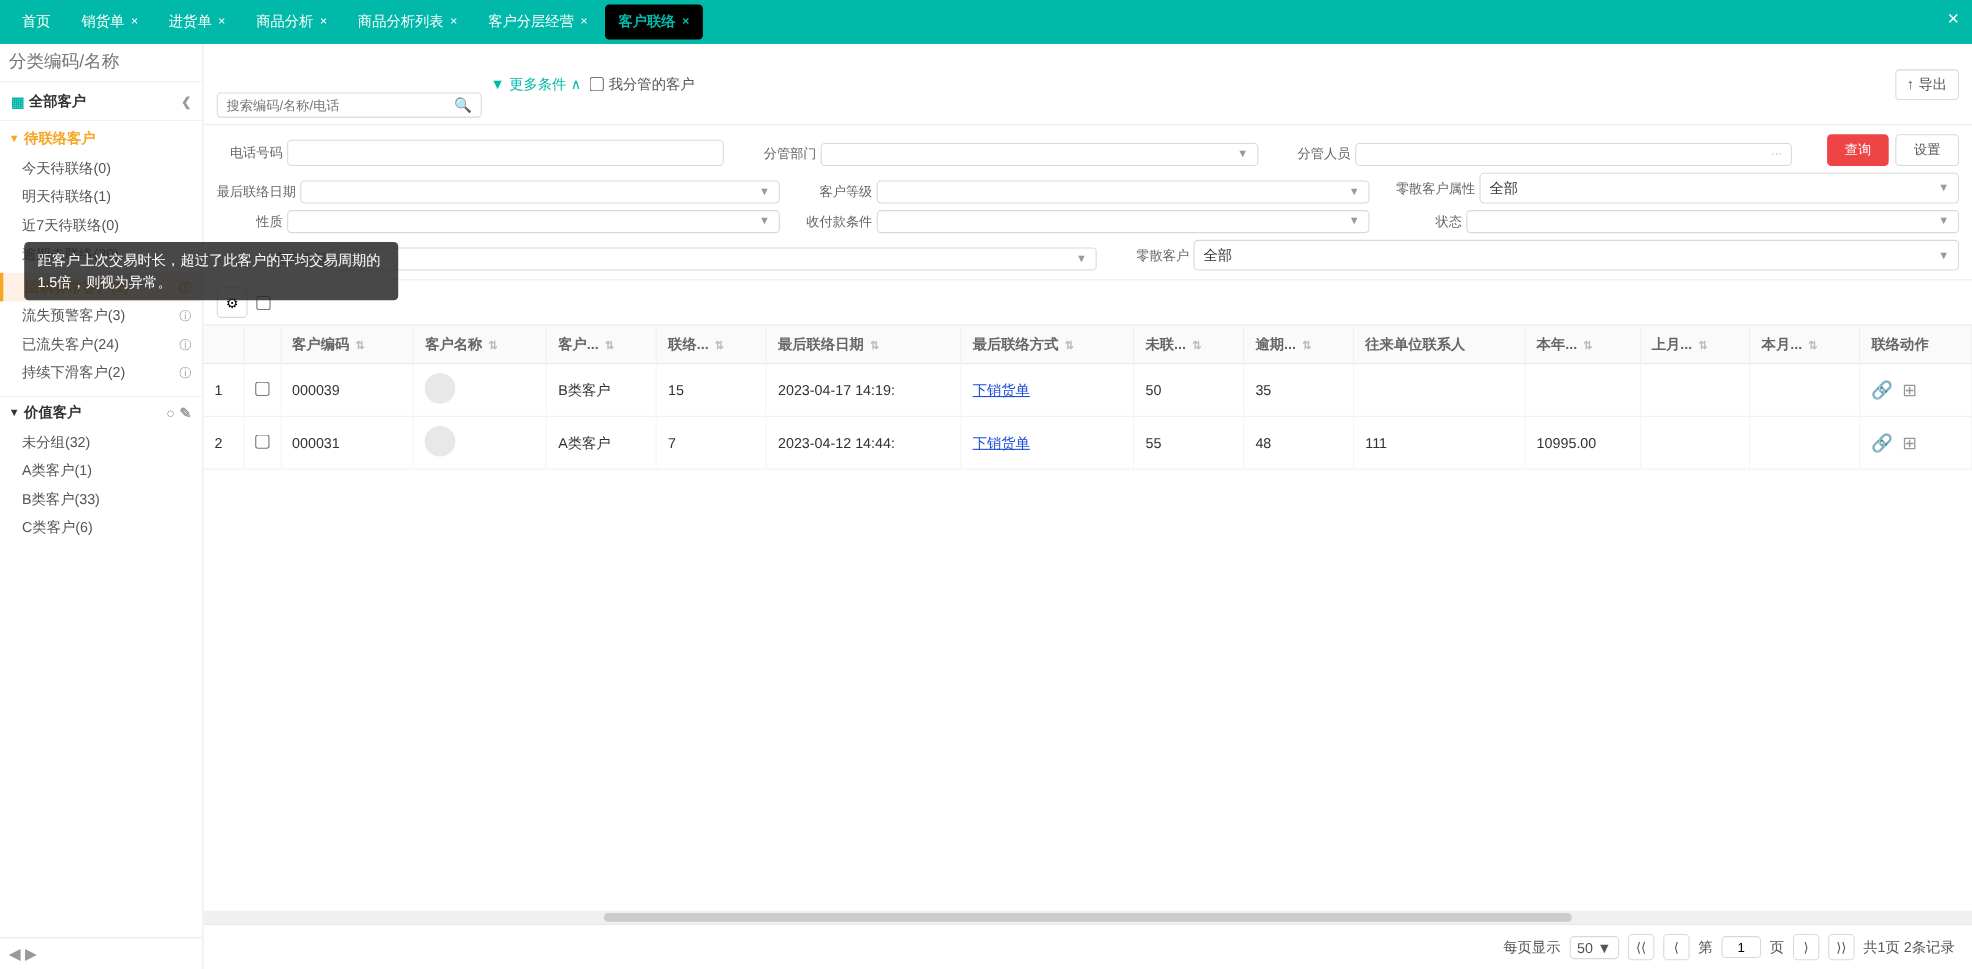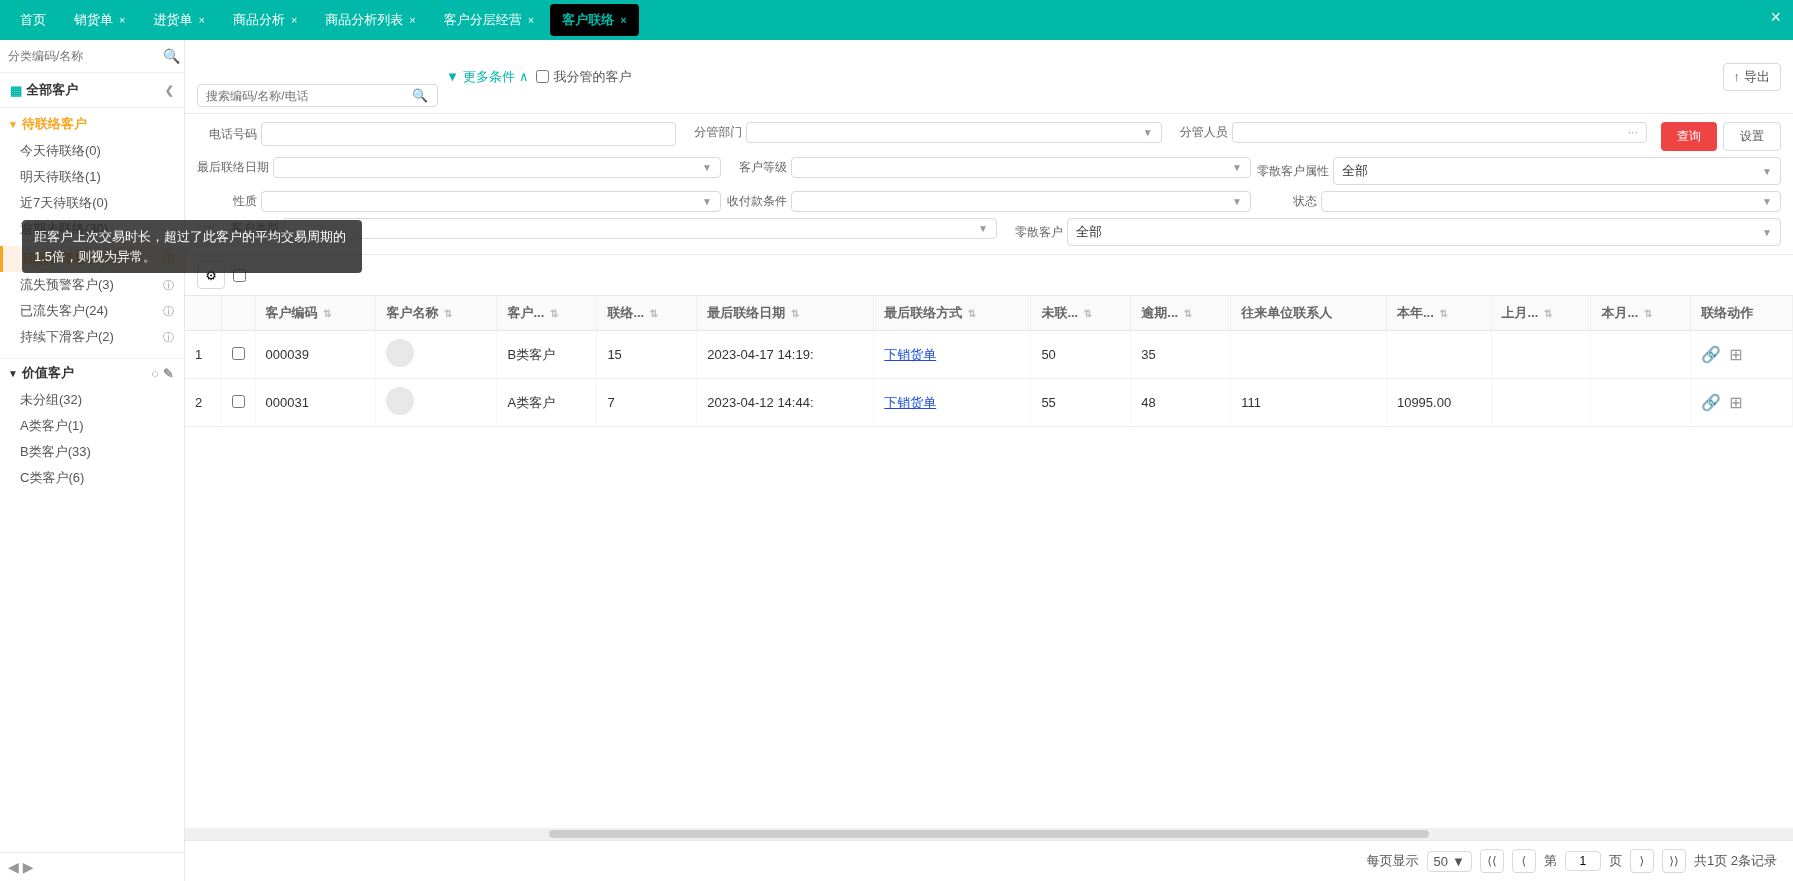--- a/index.html
+++ b/index.html
@@ -27,21 +27,21 @@
     
     .sidebar {
       width: 185px; min-width: 185px; background: #fff; border-right: 1px solid #e8e8e8;
       display: flex; flex-direction: column; overflow: hidden;
     }
     .sidebar-search {
       display: flex; align-items: center; padding: 8px;
       border-bottom: 1px solid #eee;
     }
     .sidebar-search input {
-      flex: 1; border: none; outline: none; font-size: 12px; color: #1d4ed8;
+      flex: 1; border: none; outline: none; font-size: 16px; color: #1d4ed8;
       background: transparent;
     }
     .sidebar-search .search-icon { color: #999; font-size: 14px; cursor: pointer; }
 
     .sidebar-body { flex: 1; overflow-y: auto; }
     .sidebar-section-title {
       display: flex; align-items: center; padding: 8px 10px;
       font-weight: bold; color: #333; font-size: 13px;
       border-bottom: 1px solid #f0f0f0; cursor: pointer;
     }
@@ -97,21 +97,21 @@
       display: flex; align-items: center; gap: 4px; padding: 4px 10px;
       border: 1px solid #d9d9d9; border-radius: 4px; background: #fff; color: #555;
       cursor: pointer; font-size: 12px;
     }
 
     
     .filter-area {
       background: #fff; padding: 8px 12px; border-bottom: 1px solid #e8e8e8;
     }
     .filter-row {
-      display: flex; align-items: flex-start; gap: 6px; margin-bottom: 6px;
+      display: flex; align-items: flex-end; gap: 24px; margin-bottom: 6px;
     }
     .filter-row:last-child { margin-bottom: 0; }
     .filter-item {
       display: flex; align-items: center; gap: 4px; flex: 1;
     }
     .filter-label { color: #666; font-size: 12px; white-space: nowrap; min-width: 60px; text-align: right; }
     .filter-input {
       flex: 1; border: 1px solid #d9d9d9; border-radius: 4px; padding: 4px 8px;
       font-size: 12px; outline: none; color: #333; background: #fff;
     }

